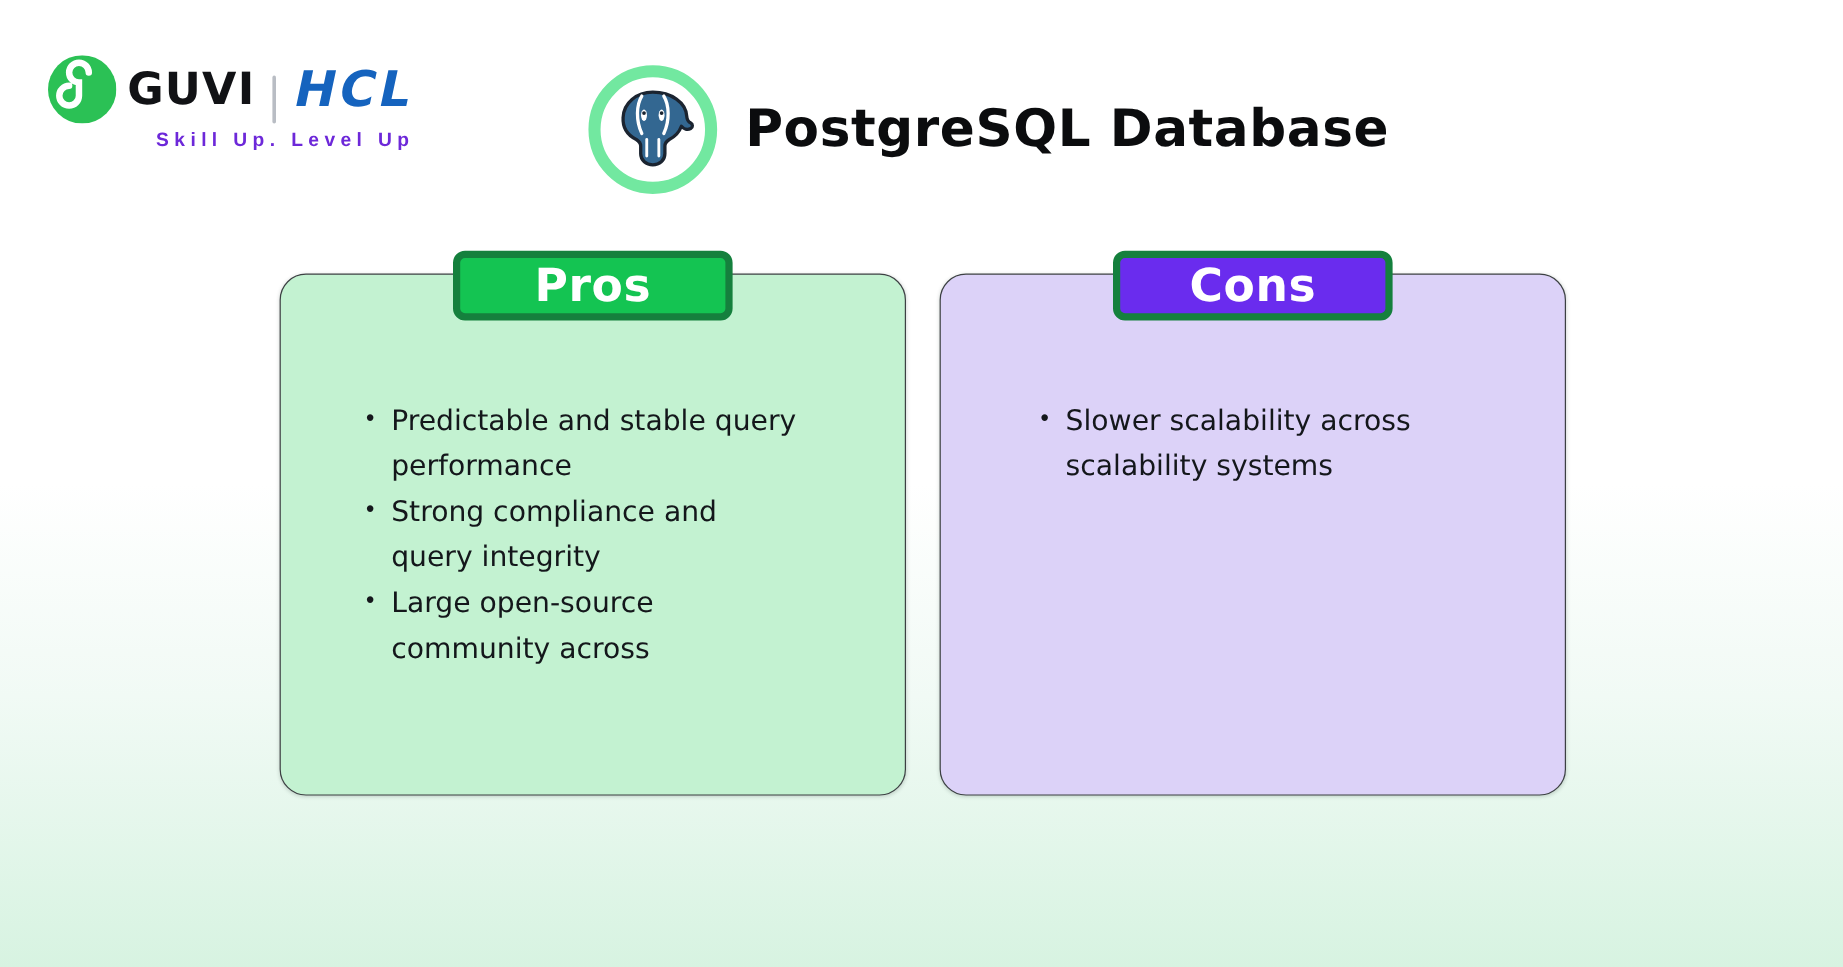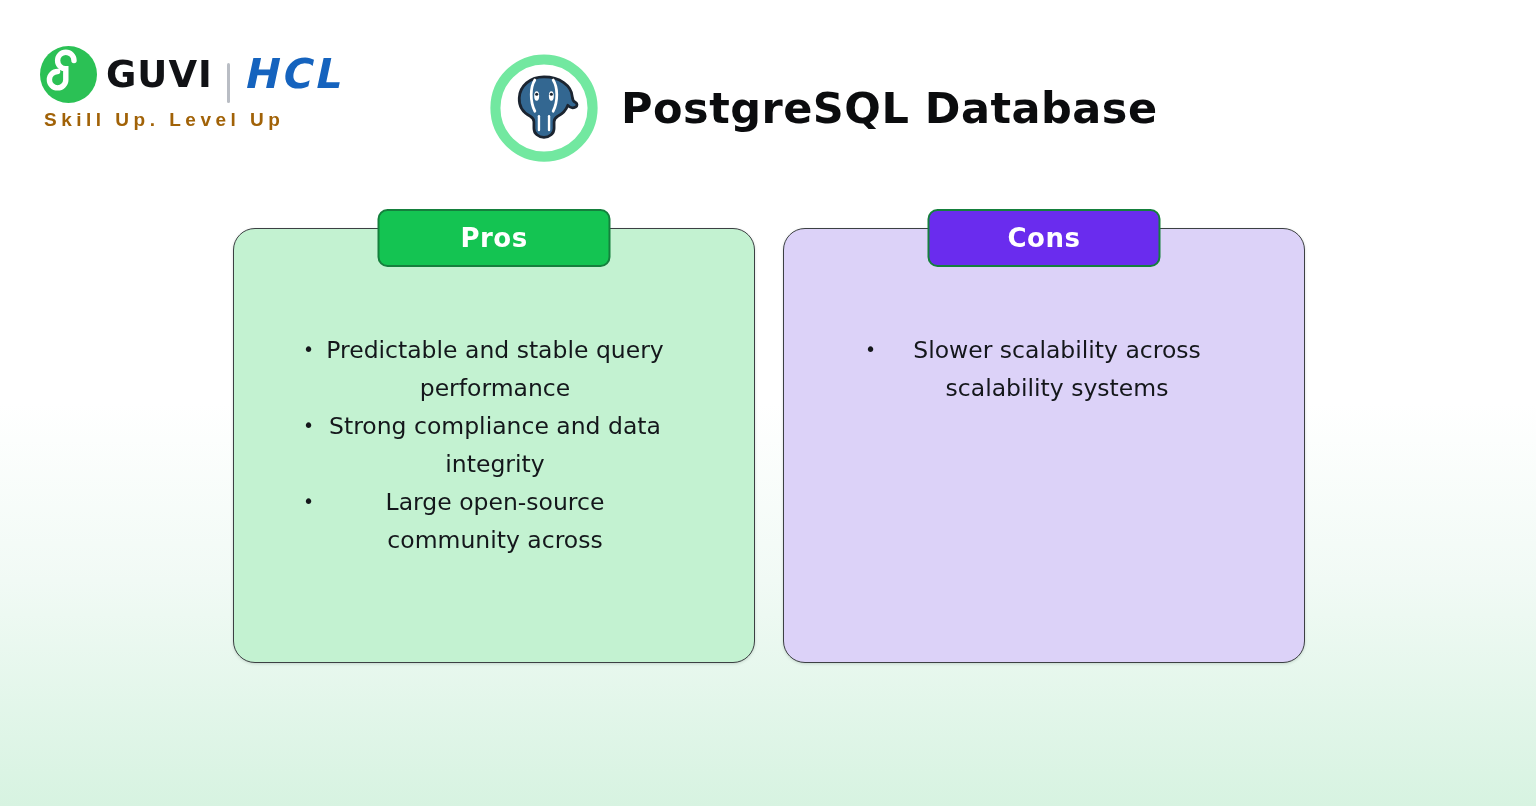--- a/index.html
+++ b/index.html
@@ -25,22 +25,23 @@
     margin: 0 16px 0 14px; border-radius: 2px;
   }
   .hcl-word {
     font-family: "DejaVu Sans", sans-serif;
     font-weight: bold; font-size: 41px; color: var(--hcl-blue, #1563be);
     letter-spacing: 3px; transform: skewX(-12deg); line-height: 57px;
   }
   .brand-tagline {
     margin-top: 6px; padding-left: 4px;
     font-family: "Liberation Sans", sans-serif;
-    font-size: 19px; font-weight: bold; color: #a16207;
+    font-size: 16px; font-weight: bold; color: #6d28d9;
     letter-spacing: 4.5px;
+    text-align: right;
   }
 
   
   .title-row {
     position: absolute; left: 489px; top: 53px;
     display: flex; align-items: center; gap: 22px;
   }
   .pg-badge { width: 110px; height: 110px; display: block; }
   .page-title {
     margin: 0;
@@ -58,40 +59,40 @@
     box-sizing: border-box;
     box-shadow: 0 1px 3px rgba(40,60,50,0.18);
   }
   .card.pros { left: 233px; background: var(--pros-card-bg, #c3f2d1); }
   .card.cons { left: 783px; background: var(--cons-card-bg, #dcd2f8); padding-left: 12px; }
 
   .card-header {
     position: absolute; top: -20px; left: 50%;
     transform: translateX(-50%);
     width: 233px; height: 58px;
-    border: 2px solid #15803d; border-radius: 10px;
+    border: 6px solid #15803d; border-radius: 10px;
     box-sizing: border-box;
     display: flex; align-items: center; justify-content: center;
     font-family: "DejaVu Sans", sans-serif;
-    font-weight: bold; font-size: 26px; color: #ffffff;
+    font-weight: bold; font-size: 38px; color: #ffffff;
     letter-spacing: 0.5px;
   }
   .card.pros .card-header { background: var(--pros-accent, #14c452); }
   .card.cons .card-header { background: var(--cons-accent, #6a2cee); }
 
   .card-body {
     list-style: none;
     margin: 0;
     padding: 102px 0 0 92px;
     width: 338px;
     font-family: "DejaVu Sans", sans-serif;
     font-size: 23.5px; line-height: 38px;
     color: #14171b;
   }
-  .card-body li { position: relative; text-align: center; }
+  .card-body li { position: relative; }
   .card-body li::before {
     content: "\2022";
     position: absolute; left: -23px; top: 0;
     font-size: 0.8em; line-height: 38px; color: #14171b;
   }
 </style>
 </head>
 <body>
 
 <div class="brand">
@@ -137,21 +138,21 @@
       <path d="M65.5 69 L65.5 84" stroke="#ffffff" stroke-width="2.6" stroke-linecap="round"></path>
     </svg>
   </span>
   <h1 class="page-title">PostgreSQL Database</h1>
 </div>
 
 <section class="card pros">
   <div class="card-header">Pros</div>
   <ul class="card-body">
       <li>Predictable and stable query performance</li>
-      <li>Strong compliance and data integrity</li>
+      <li>Strong compliance and query integrity</li>
       <li>Large open-source community across</li>
     </ul>
 </section>
 
 <section class="card cons">
   <div class="card-header">Cons</div>
   <ul class="card-body">
       <li>Slower scalability across scalability systems</li>
     </ul>
 </section>

